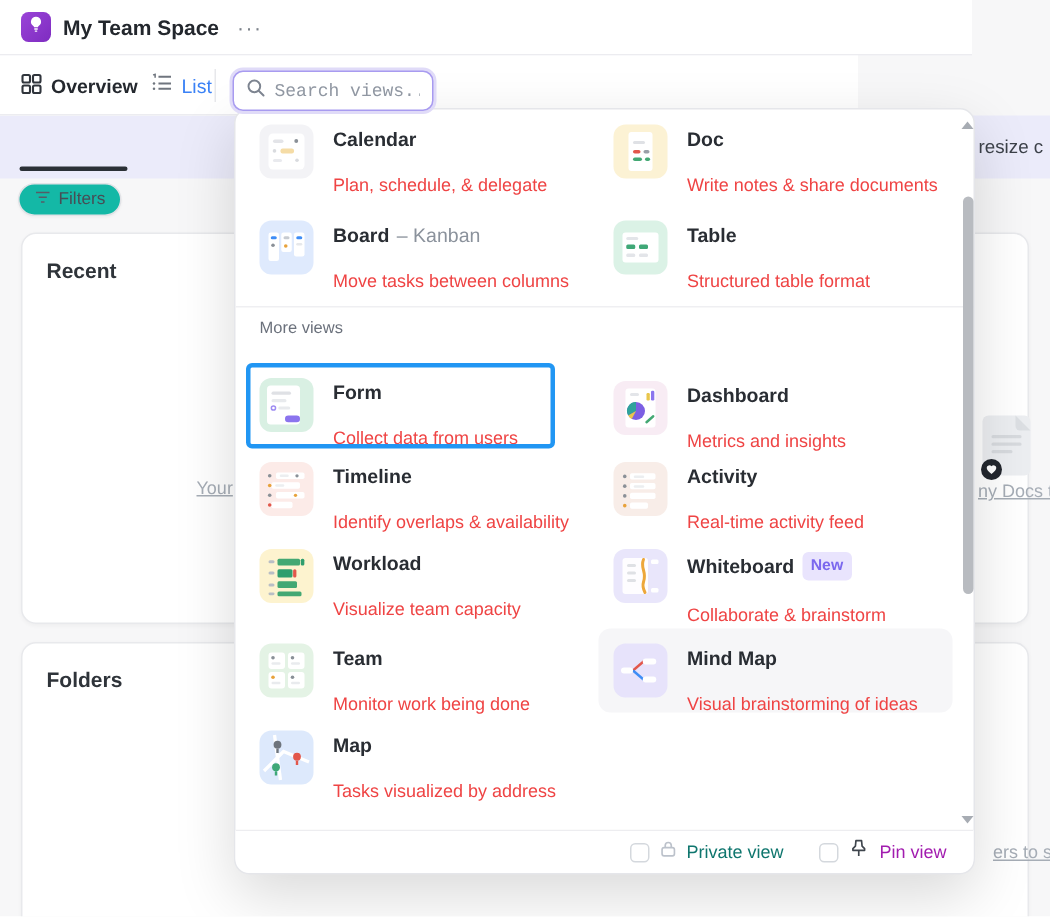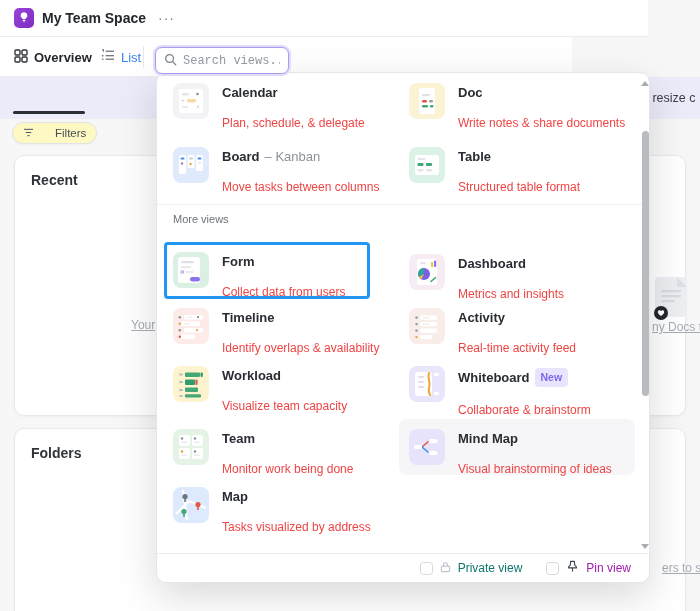--- a/index.html
+++ b/index.html
@@ -25,22 +25,22 @@
   .search-box { position:absolute; left:155px; top:47px; width:134px; height:27px; background:#fff;
     border:1.5px solid #a89bf0; border-radius:7px; box-shadow:0 0 0 2px #e0dbf8; display:flex; align-items:center;
     gap:6px; padding:0 8px; z-index:20; }
   .search-box input { border:none; outline:none; width:100%; font-size:12px; color:#333;
     font-family:Liberation Mono, monospace; background:transparent; }
   .search-box input::placeholder { color:#9097a2; }
 
   
   .banner { position:absolute; top:77px; left:0; width:700px; height:42px; background:#ebebfa; z-index:1; }
   .banner-frag { position:absolute; left:635px; top:91px; font-size:12.5px; color:#3c4149; white-space:nowrap; z-index:1; }
-  .filters-btn { position:absolute; left:12px; top:122px; height:22px; padding:0 10px; background:#fef9c3;
-    border:1px solid #e2e3e7; border-radius:12px; display:flex; align-items:center; gap:21px; font-size:11.5px;
+  .filters-btn { position:absolute; left:12px; top:122px; height:22px; padding:0 10px; background:#14b8a6;
+    border:1px solid #e2e3e7; border-radius:12px; display:flex; align-items:center; gap:5px; font-size:11.5px;
     color:#474d55; z-index:2; cursor:pointer; box-shadow:0 1px 2px rgba(0,0,0,.04); }
   .card { position:absolute; left:14px; width:672px; background:#fff; border:1px solid #e8e9ec; border-radius:10px;
     box-shadow:0 1px 3px rgba(0,0,0,.04); z-index:2; }
   .card-recent { top:155px; height:261px; }
   .card-folders { top:428px; height:200px; }
   .card-title { position:absolute; left:16px; top:16px; font-size:14px; font-weight:700; color:#2f343a; }
   .bg-frag { position:absolute; font-size:12px; color:#a6adb6; white-space:nowrap; z-index:2;text-decoration:underline; }
   .frag-your { left:131px; top:318px; }
   .frag-docs { left:652px; top:320px; }
   .frag-folders { left:662px; top:561px; }

